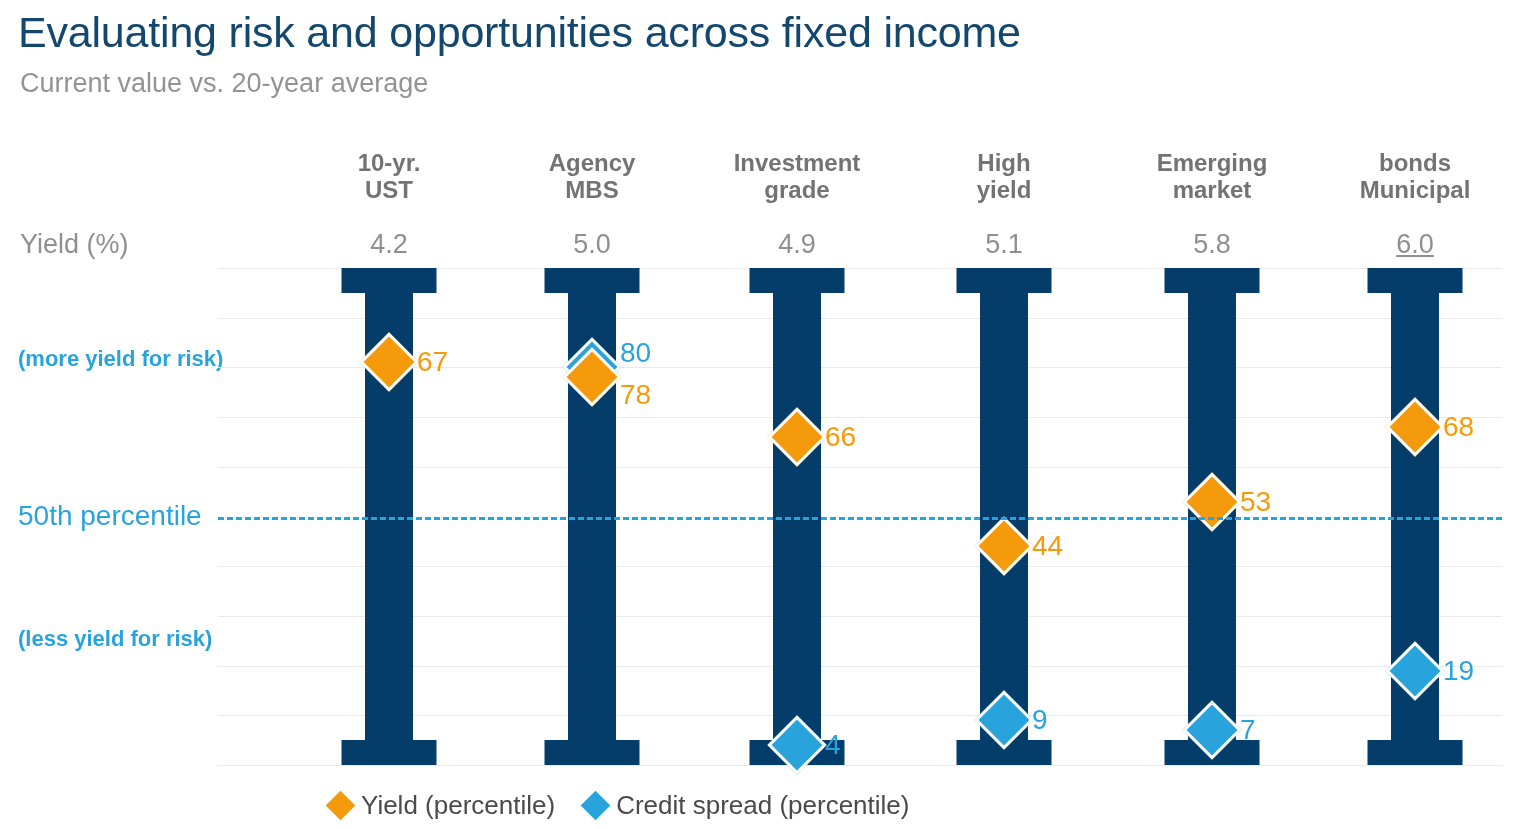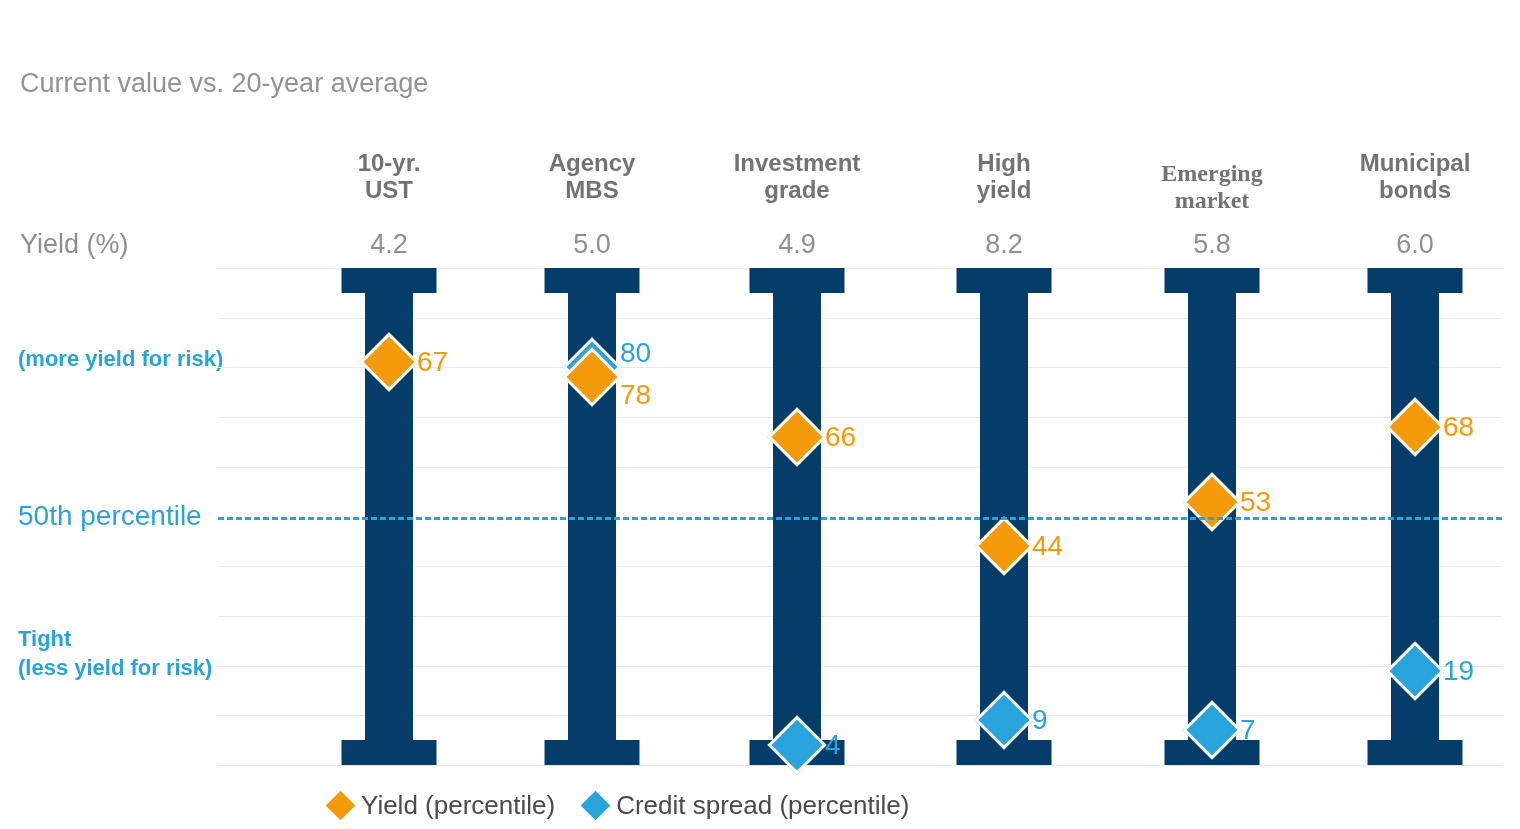--- a/index.html
+++ b/index.html
@@ -86,30 +86,30 @@
   .legend-dia{width:21px;height:21px;transform:rotate(45deg);}
   .legend-dia.yield{background:#f59b0b;}
   .legend-dia.spread{background:#29a3dc;}
   .legend-label{font-size:26px;color:#4a4a4a;white-space:nowrap;}
 </style>
 </head>
 <body>
 
 <div id="root">
 
+  <div class="title">Evaluating risk and opportunities across fixed income</div>
   <div class="subtitle">Current value vs. 20-year average</div>
 
   <div class="axis-caption" style="left:20px;top:229px;">Yield (%)</div>
 
   <div class="side-note" style="left:18px;top:345px;">
     <div>(more yield for risk)</div>
   </div>
 
   <div class="side-note" style="left:18px;top:625px;">
-    <div>Tight</div>
     <div>(less yield for risk)</div>
   </div>
 
   <div class="pct-note" style="left:18px;top:500px;">50th percentile</div>
 
   <div id="plot">
       <div class="gridline" style="top: 765px;"></div>
       <div class="gridline" style="top: 715px;"></div>
       <div class="gridline" style="top: 666px;"></div>
       <div class="gridline" style="top: 616px;"></div>
@@ -157,49 +157,49 @@
       </div>
       <div class="dia spread" style="left: 797px; top: 745.12px;"></div>
       <div class="vlabel spread" style="left: 825px; top: 745.12px;">4</div>
       <div class="dia yield" style="left: 797px; top: 436.98px;"></div>
       <div class="vlabel yield" style="left: 825px; top: 436.98px;">66</div>
       <div class="col" style="left: 1004px;">
         <div class="colhead" style="top: 150px;">
           <div>High</div>
           <div>yield</div>
         </div>
-        <div class="colyield" style="top: 229px;">8.2</div>
+        <div class="colyield" style="top: 229px;">5.1</div>
         <div class="bar-stem" style="top: 268px; height: 497px; width: 48px;"></div>
         <div class="bar-cap" style="top: 268px; height: 25px; width: 95px;"></div>
         <div class="bar-cap" style="top: 740px; height: 25px; width: 95px;"></div>
       </div>
       <div class="dia spread" style="left: 1004px; top: 720.27px;"></div>
       <div class="vlabel spread" style="left: 1032px; top: 720.27px;">9</div>
       <div class="dia yield" style="left: 1004px; top: 546.32px;"></div>
       <div class="vlabel yield" style="left: 1032px; top: 546.32px;">44</div>
       <div class="col" style="left: 1212px;">
-        <div class="colhead" style="top: 160px; font-family: Liberation Serif, serif;">
+        <div class="colhead" style="top: 150px;">
           <div>Emerging</div>
           <div>market</div>
         </div>
         <div class="colyield" style="top: 229px;">5.8</div>
         <div class="bar-stem" style="top: 268px; height: 497px; width: 48px;"></div>
         <div class="bar-cap" style="top: 268px; height: 25px; width: 95px;"></div>
         <div class="bar-cap" style="top: 740px; height: 25px; width: 95px;"></div>
       </div>
       <div class="dia spread" style="left: 1212px; top: 730.21px;"></div>
       <div class="vlabel spread" style="left: 1240px; top: 730.21px;">7</div>
       <div class="dia yield" style="left: 1212px; top: 501.59px;"></div>
       <div class="vlabel yield" style="left: 1240px; top: 501.59px;">53</div>
       <div class="col" style="left: 1415px;">
         <div class="colhead" style="top: 150px;">
+          <div>bonds</div>
           <div>Municipal</div>
-          <div>bonds</div>
-        </div>
-        <div class="colyield" style="top: 229px;">6.0</div>
+        </div>
+        <div class="colyield" style="top: 229px; text-decoration: underline;">6.0</div>
         <div class="bar-stem" style="top: 268px; height: 497px; width: 48px;"></div>
         <div class="bar-cap" style="top: 268px; height: 25px; width: 95px;"></div>
         <div class="bar-cap" style="top: 740px; height: 25px; width: 95px;"></div>
       </div>
       <div class="dia spread" style="left: 1415px; top: 670.57px;"></div>
       <div class="vlabel spread" style="left: 1443px; top: 670.57px;">19</div>
       <div class="dia yield" style="left: 1415px; top: 427.04px;"></div>
       <div class="vlabel yield" style="left: 1443px; top: 427.04px;">68</div>
       <div class="dashline" style="top: 517px;"></div>
     </div>

